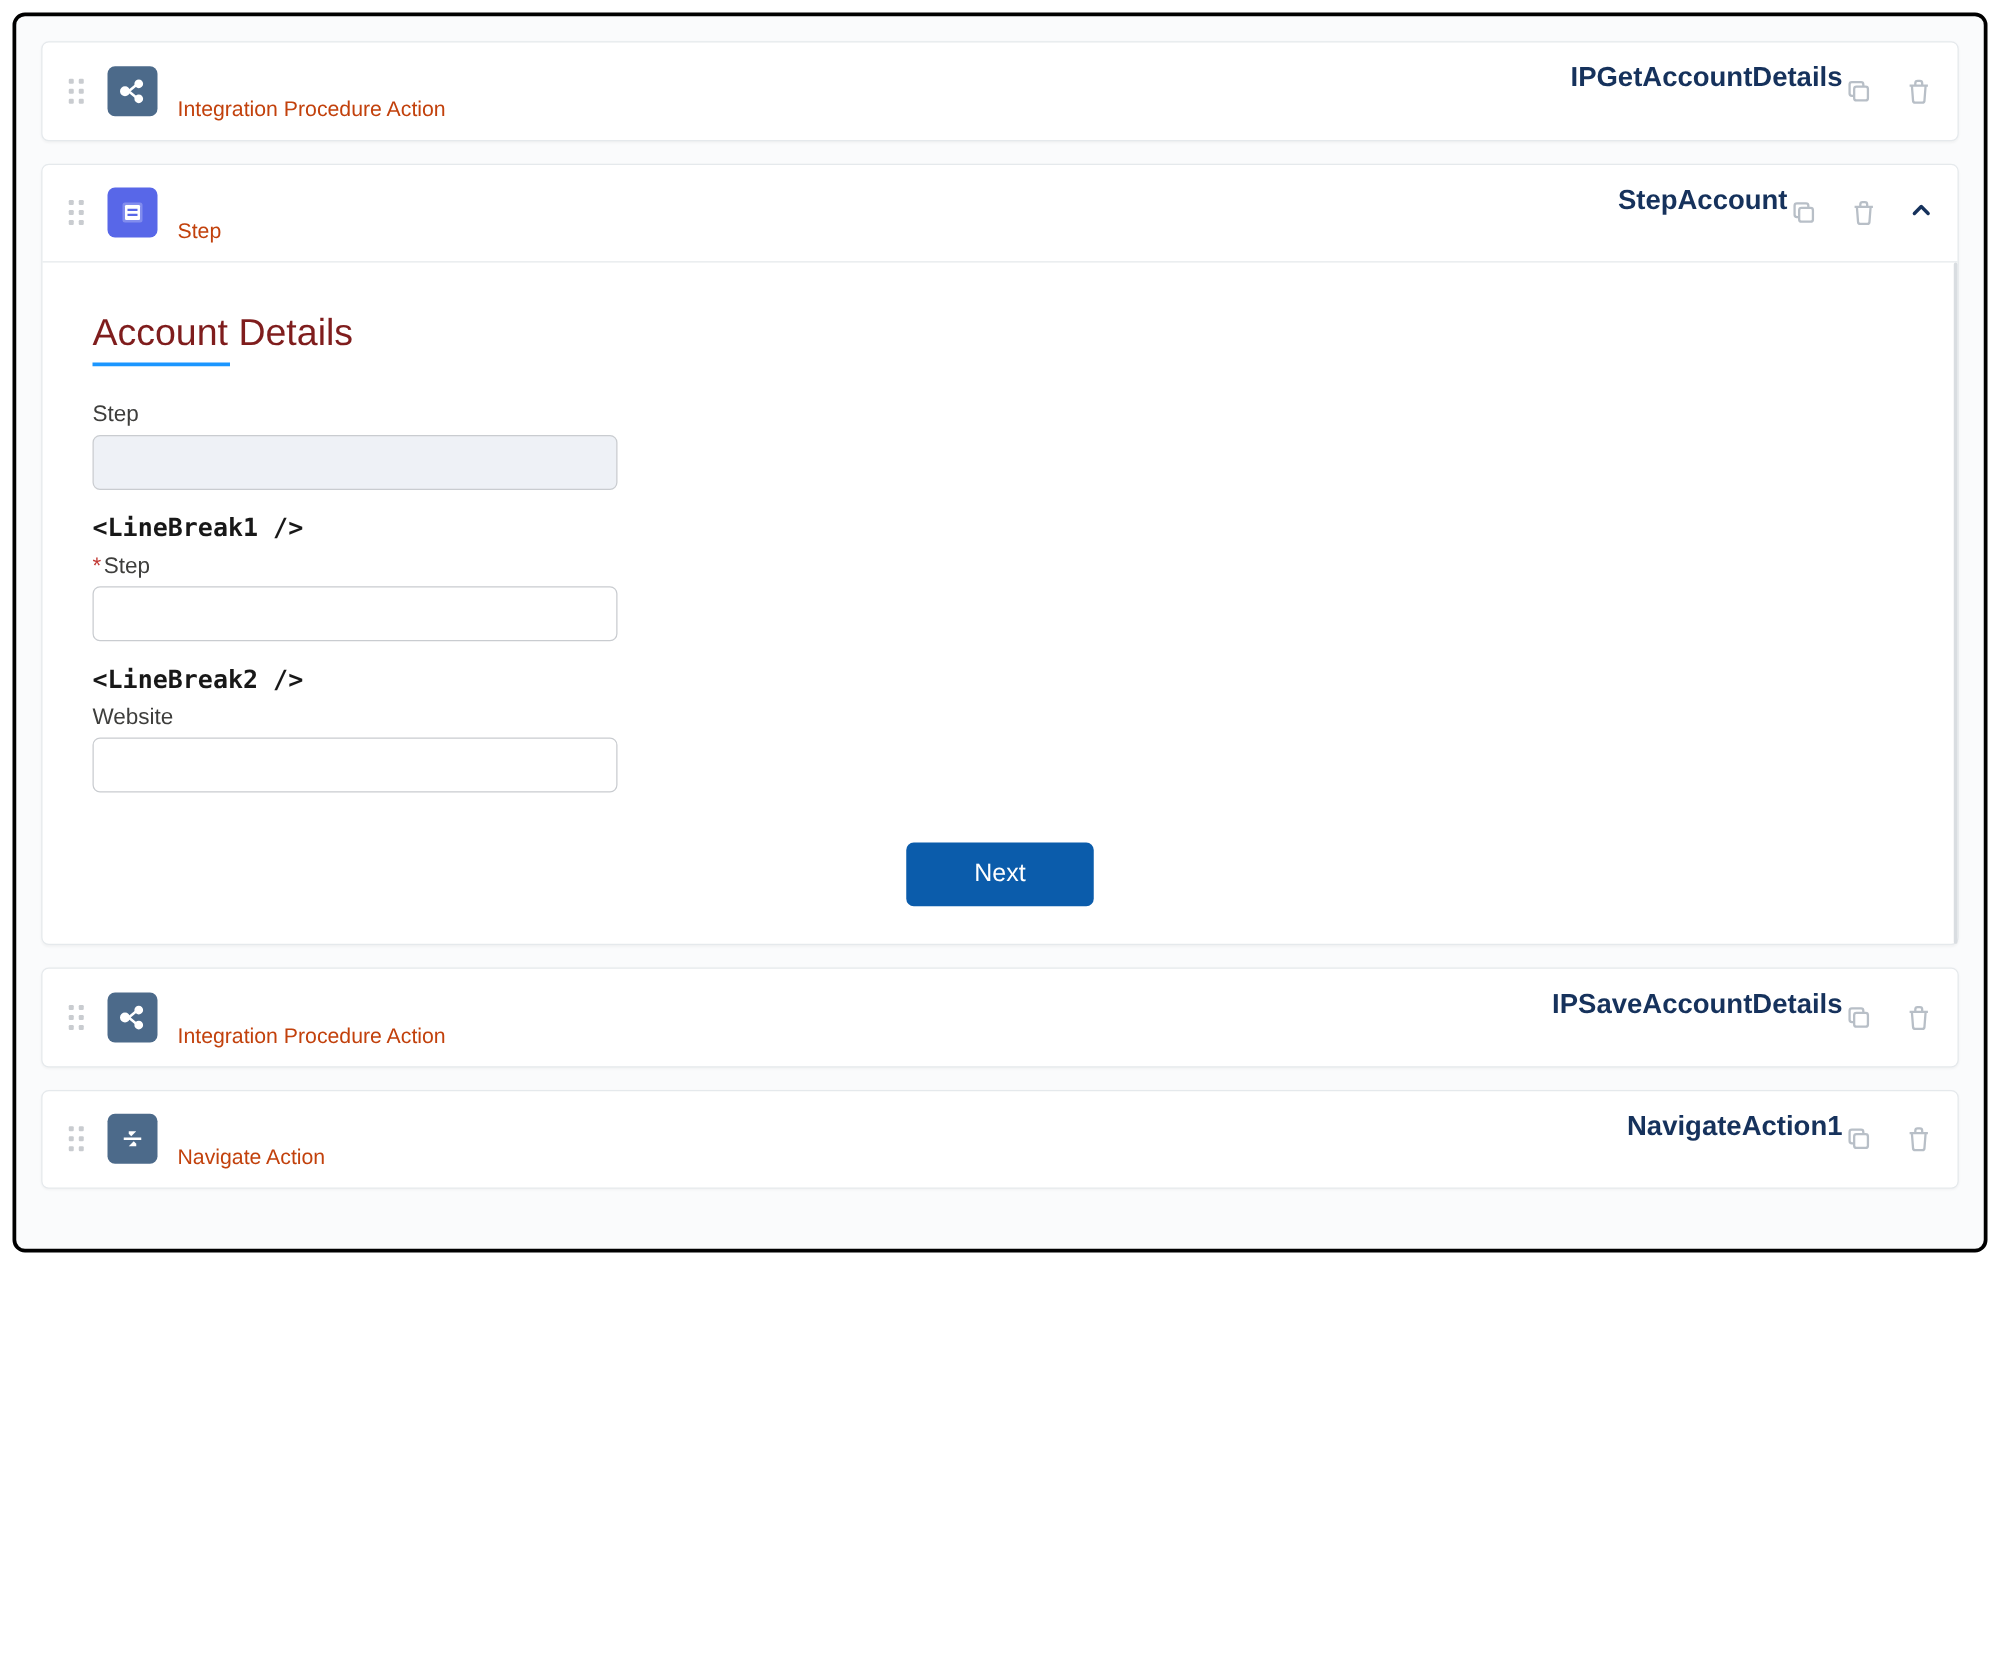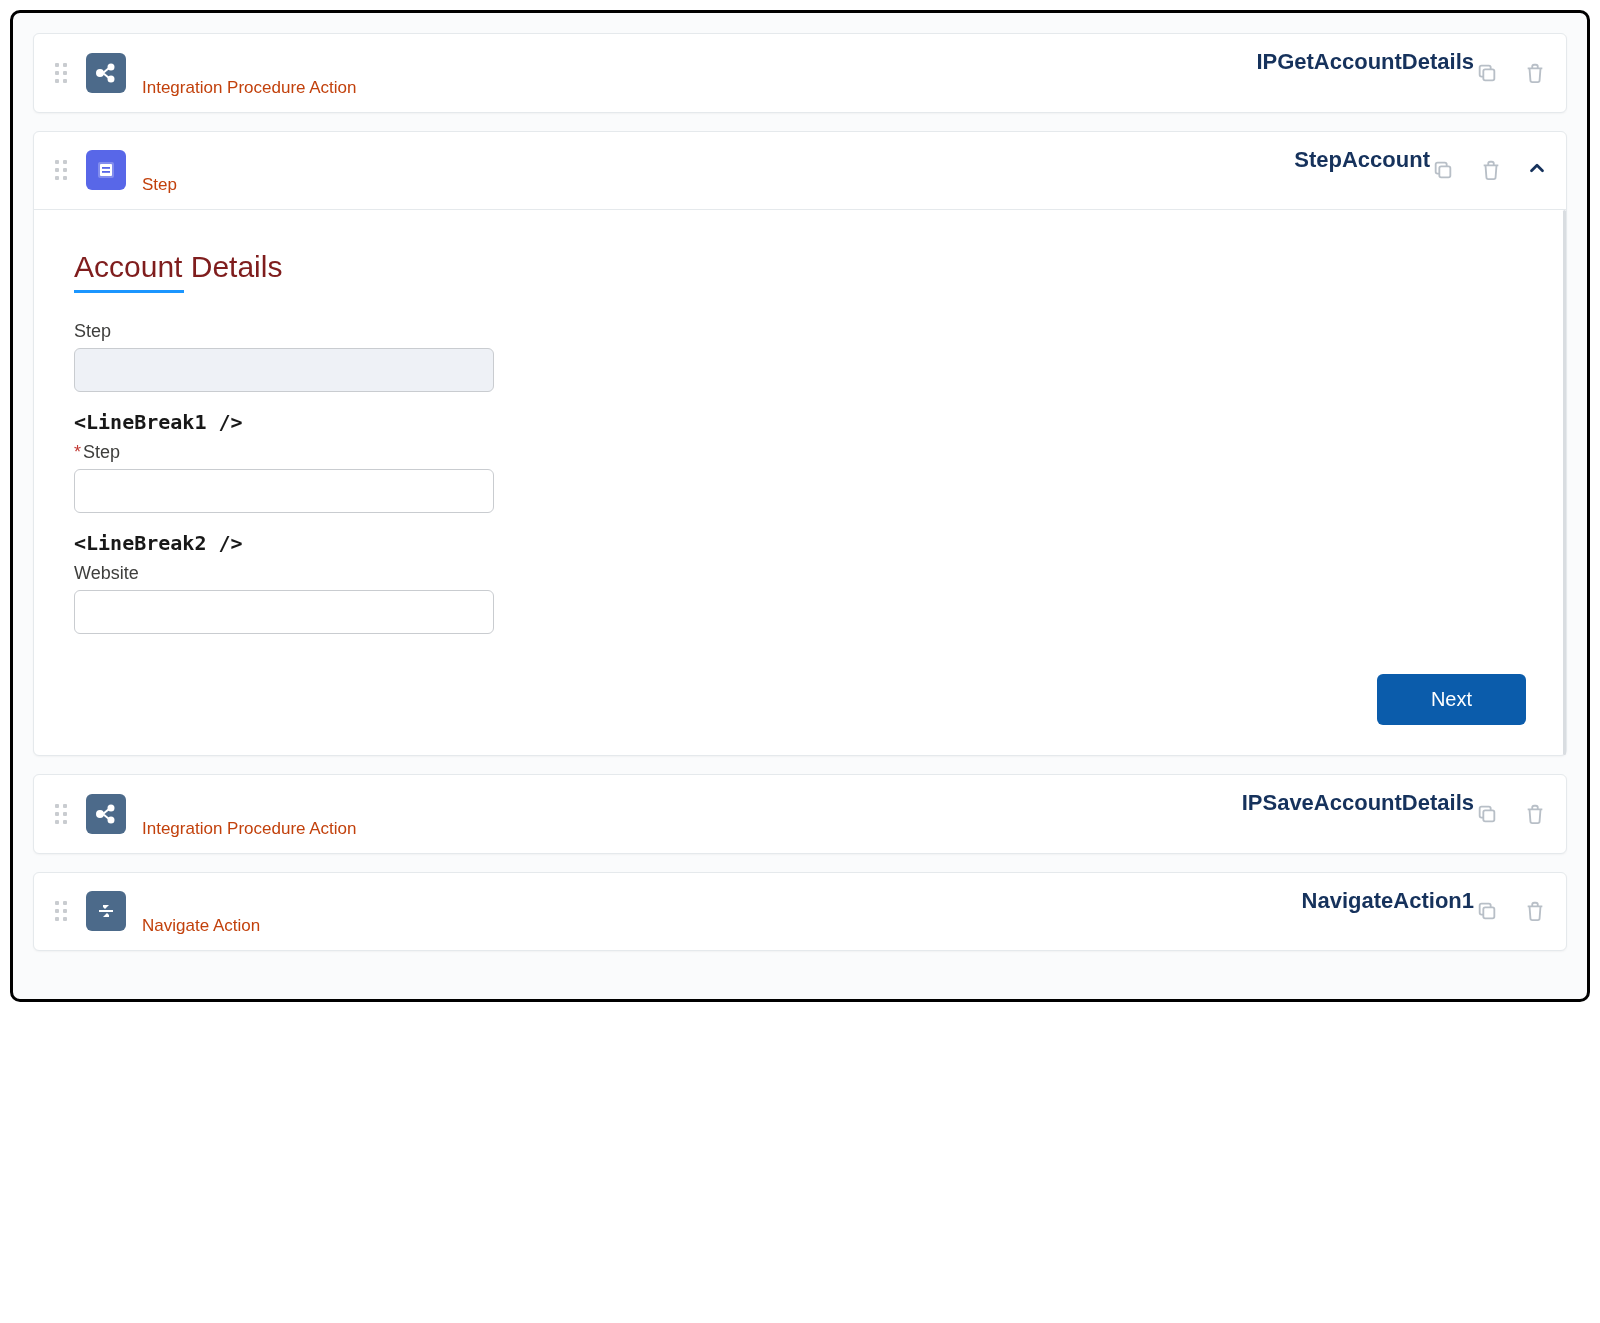--- a/index.html
+++ b/index.html
@@ -130,21 +130,21 @@
   }
   .linebreak-tag {
     font-family: "Consolas", "Menlo", monospace;
     font-size: 20px;
     font-weight: 700;
     color: #181818;
     margin: 6px 0 8px 0;
   }
   .next-row {
     display: flex;
-    justify-content: flex-end;
+    justify-content: center;
     margin-top: 40px;
   }
   .next-btn {
     background: #0b5cab;
     color: #fff;
     border: none;
     border-radius: 6px;
     font-size: 20px;
     font-weight: 500;
     padding: 14px 54px;

